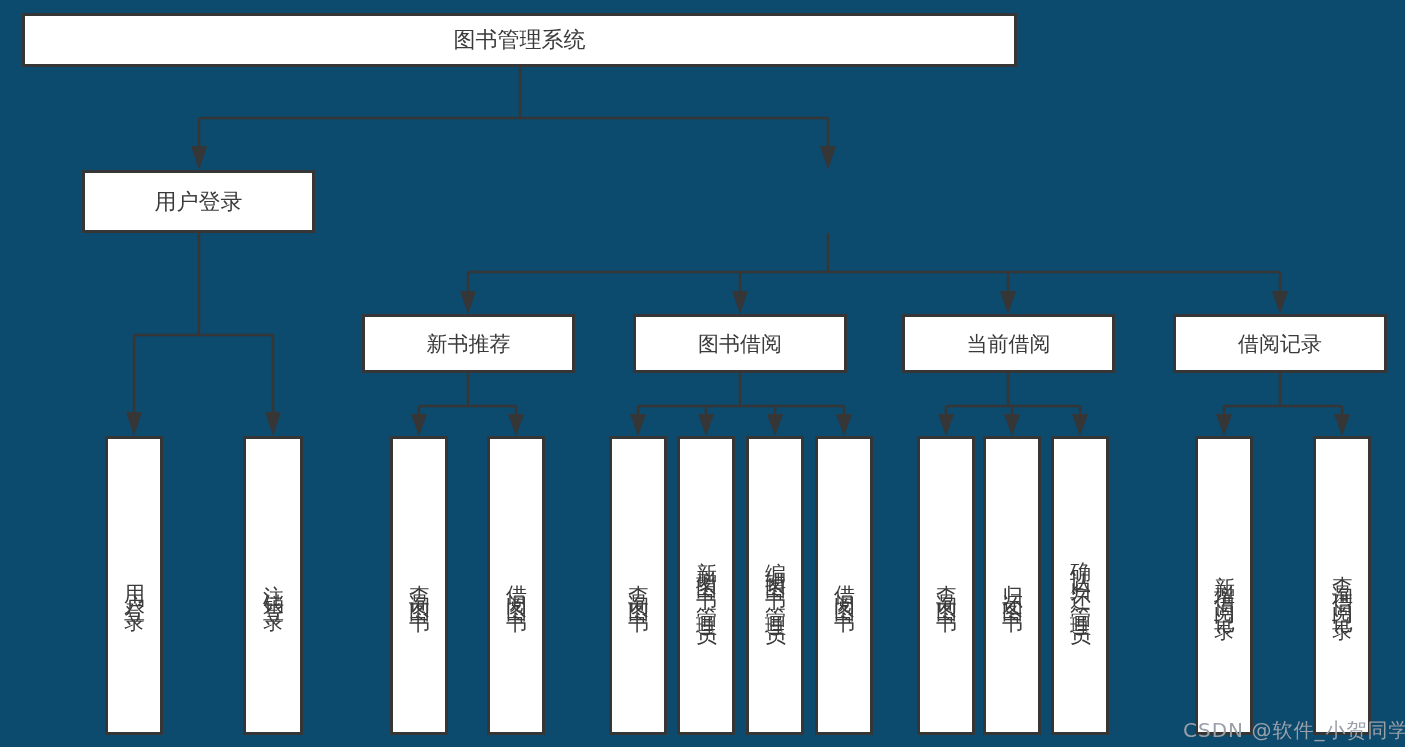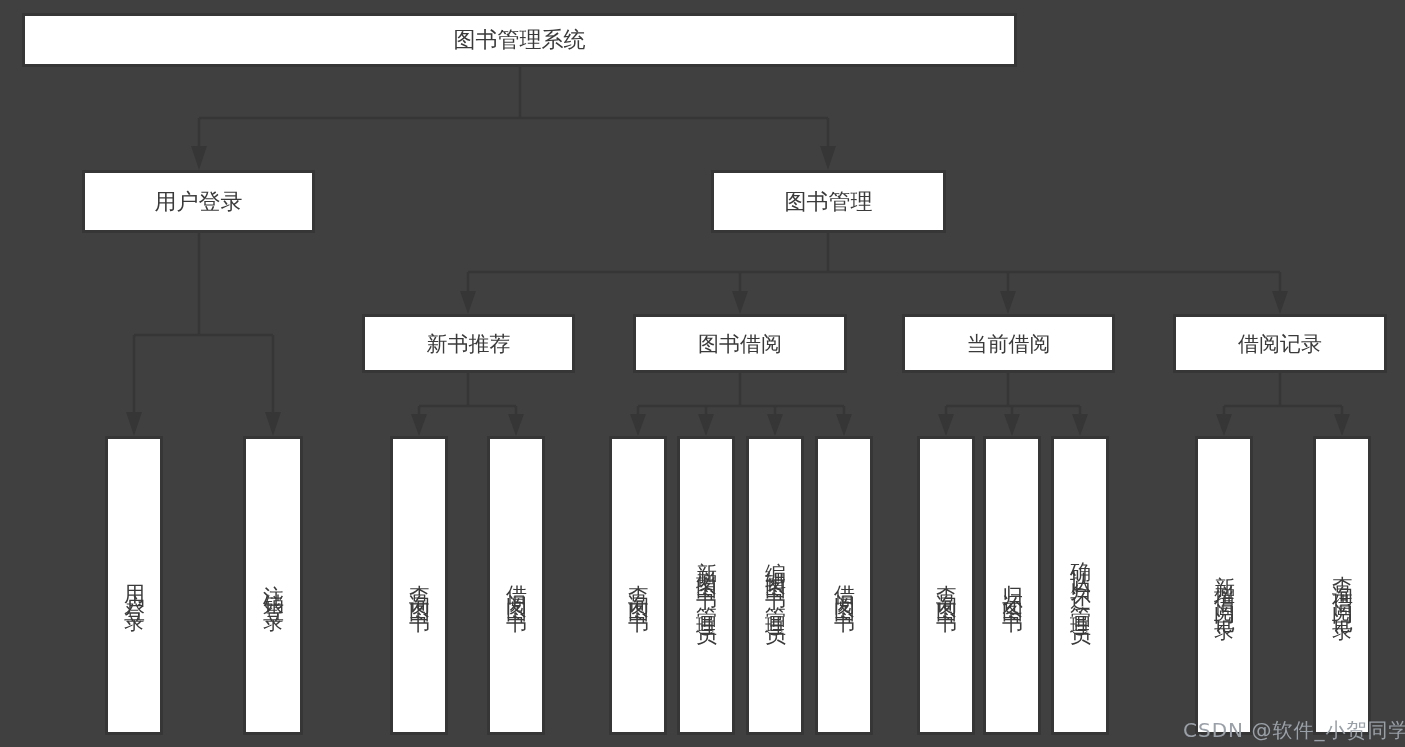--- a/index.html
+++ b/index.html
@@ -1,21 +1,21 @@
 <!DOCTYPE html>
 <html><head>
 <meta charset="utf-8">
 <style>
   * { margin: 0; padding: 0; box-sizing: border-box; }
   html, body { background: #ffffff; }
   .canvas {
     position: relative;
     width: 1405px;
     height: 747px;
-    background: #404040;
+    background: #0c4a6e;
     font-family: "DejaVu Sans", "Liberation Sans", sans-serif;
     color: #3a3a3a;
     overflow: hidden;
   }
   .connectors {
     position: absolute;
     left: 0; top: 0;
     width: 1405px; height: 747px;
     pointer-events: none;
   }
@@ -121,23 +121,20 @@
     </g>
   </svg>
 
   <div class="node node-root">
     <span>图书管理系统</span>
   </div>
 
   <div class="node node-l2" style="left:82px; width:233px;">
     <span>用户登录</span>
   </div>
-  <div class="node node-l2" style="left:711px; width:235px;">
-    <span>图书管理</span>
-  </div>
 
   <div class="node node-l3" style="left:362px; width:213px;text-align:right;">
     <span>新书推荐</span>
   </div>
   <div class="node node-l3" style="left:633px; width:214px;">
     <span>图书借阅</span>
   </div>
   <div class="node node-l3" style="left:902px; width:213px;text-align:right;">
     <span>当前借阅</span>
   </div>

